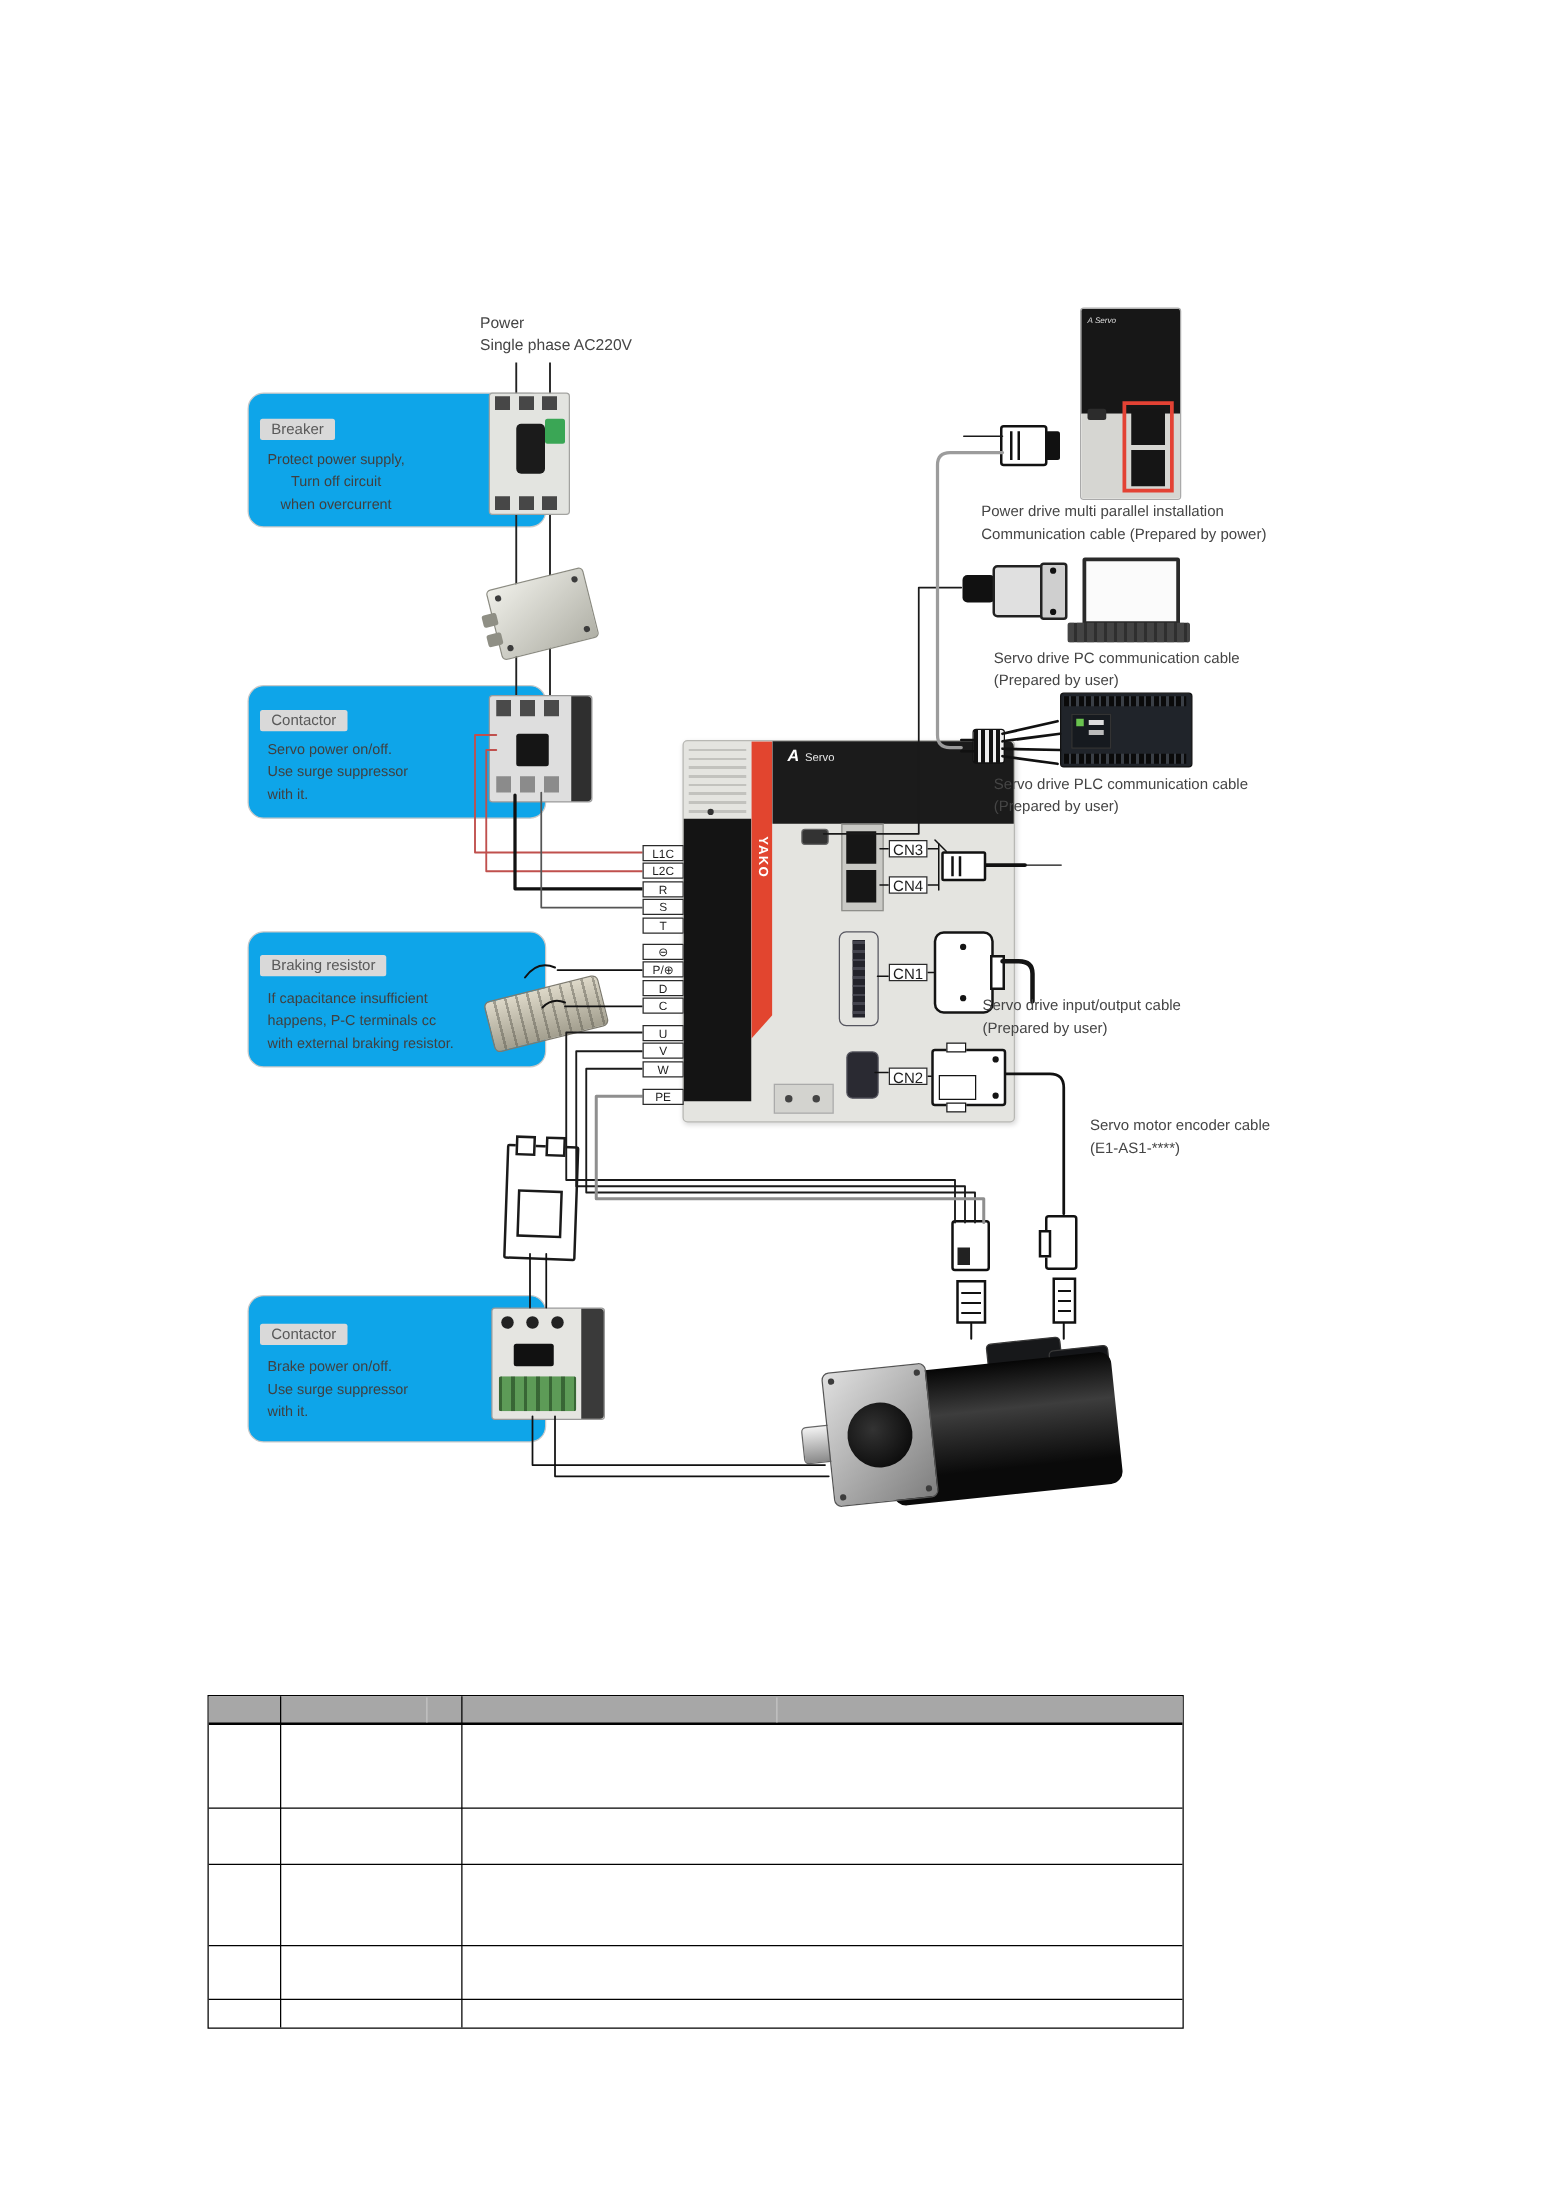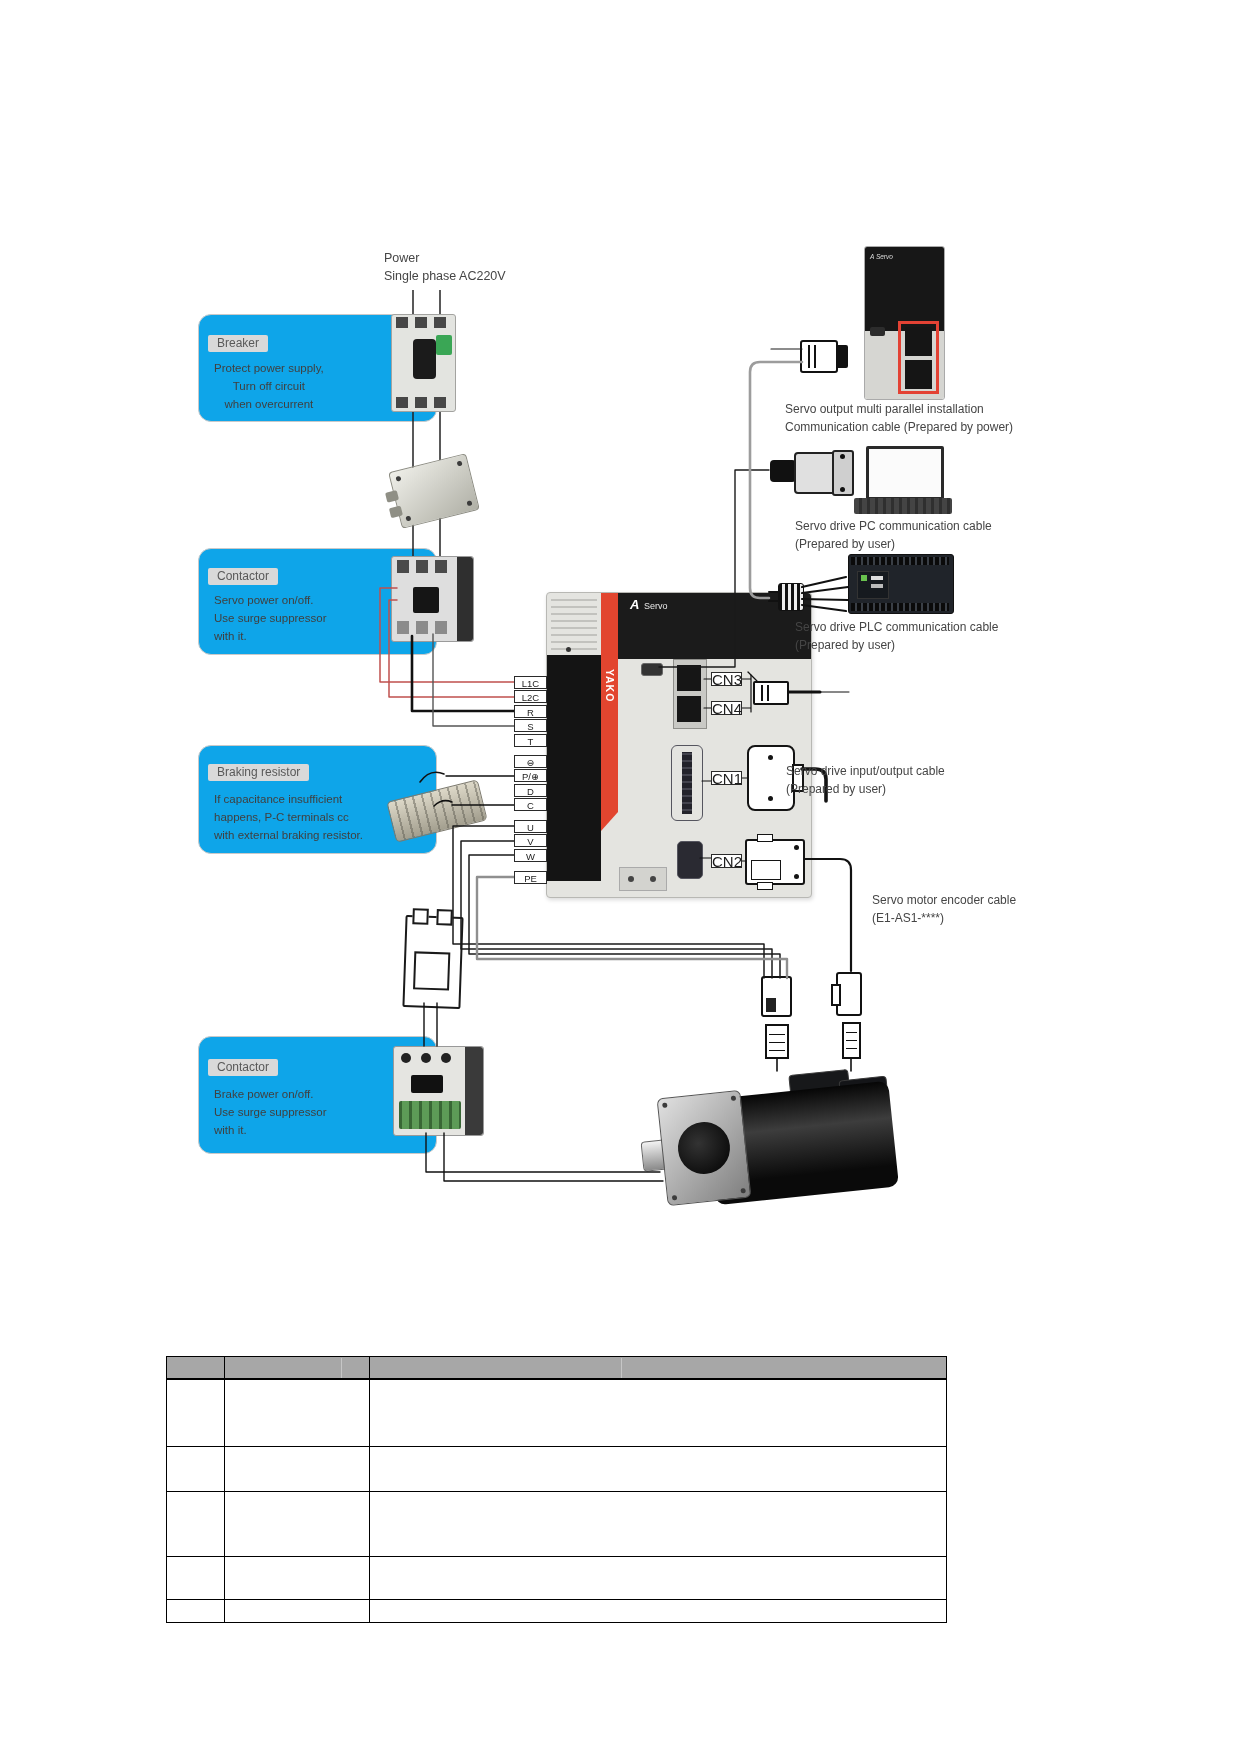--- a/index.html
+++ b/index.html
@@ -10,21 +10,21 @@
   .cbox{position:absolute;left:198px;width:237px;border:1.5px solid #c9c9c9;border-radius:13px;background:#0ea5e9;z-index:1;}
   .chip{position:absolute;left:9px;display:inline-block;background:#d9d9d9;color:#595959;
         font-size:12px;line-height:17px;padding:0 9px;border-radius:2px;white-space:nowrap;}
   .ctext{position:absolute;left:15px;font-size:11.5px;line-height:18px;color:#404040;white-space:nowrap;}
   
   .cablelabel{position:absolute;font-size:12px;line-height:18px;color:#454545;white-space:nowrap;z-index:6;}
   
   .term{position:absolute;left:514px;width:33px;height:13px;background:#fff;border:1px solid #2a2a2a;
         font-size:9.5px;line-height:13px;text-align:center;color:#1d1d1d;z-index:6;box-sizing:border-box;}
   .cnlab{position:absolute;left:711px;width:31px;height:14px;background:#fff;border:1px solid #2a2a2a;
-        font-size:15px;line-height:14px;text-align:center;color:#1d1d1d;z-index:6;box-sizing:border-box;}
+        font-size:12px;line-height:14px;text-align:center;color:#1d1d1d;z-index:6;box-sizing:border-box;}
   svg.wires{position:absolute;left:0;top:0;z-index:2;}
   svg.wires.over{z-index:5;}
   .prod{position:absolute;z-index:3;}
   .screw{position:absolute;width:5px;height:5px;border-radius:50%;background:#3c3c3c;}
   
   #btable{position:absolute;left:166px;top:1356px;width:781px;height:267px;border:1.5px solid #000;box-sizing:border-box;z-index:1;}
   #btable .hdr{position:absolute;left:0;top:0;width:100%;height:23px;border-bottom:2.5px solid #000;box-sizing:border-box;}
   #btable .vline{position:absolute;top:0;width:1px;height:100%;background:#000;}
   #btable .hline{position:absolute;left:0;width:100%;height:1px;background:#000;}
   #btable .hsep{position:absolute;top:1px;width:1px;height:20px;background:#c6c6c6;}
@@ -305,32 +305,32 @@
   <div class="term" style="top:834px;">V</div>
   <div class="term" style="top:849px;">W</div>
   <div class="term" style="top:871px;">PE</div>
 
   <div class="cnlab" style="top:672px;">CN3</div>
   <div class="cnlab" style="top:701px;">CN4</div>
   <div class="cnlab" style="top:771px;">CN1</div>
   <div class="cnlab" style="top:854px;">CN2</div>
 
   <div class="cablelabel" style="left:785px;top:400px;">
-    <div>Servo output multi parallel installation</div>
+    <div>Power drive multi parallel installation</div>
     <div>Communication cable (Prepared by power)</div>
   </div>
   <div class="cablelabel" style="left:795px;top:517px;">
     <div>Servo drive PC communication cable</div>
     <div>(Prepared by user)</div>
   </div>
   <div class="cablelabel" style="left:795px;top:618px;">
     <div>Servo drive PLC communication cable</div>
     <div>(Prepared by user)</div>
   </div>
-  <div class="cablelabel" style="left:786px;top:762px;">
+  <div class="cablelabel" style="left:786px;top:795px;">
     <div>Servo drive input/output cable</div>
     <div>(Prepared by user)</div>
   </div>
   <div class="cablelabel" style="left:872px;top:891px;">
     <div>Servo motor encoder cable</div>
     <div>(E1-AS1-****)</div>
   </div>
 
   <div id="btable">
     <div class="hdr" style="background: rgb(167, 167, 167);"></div>

